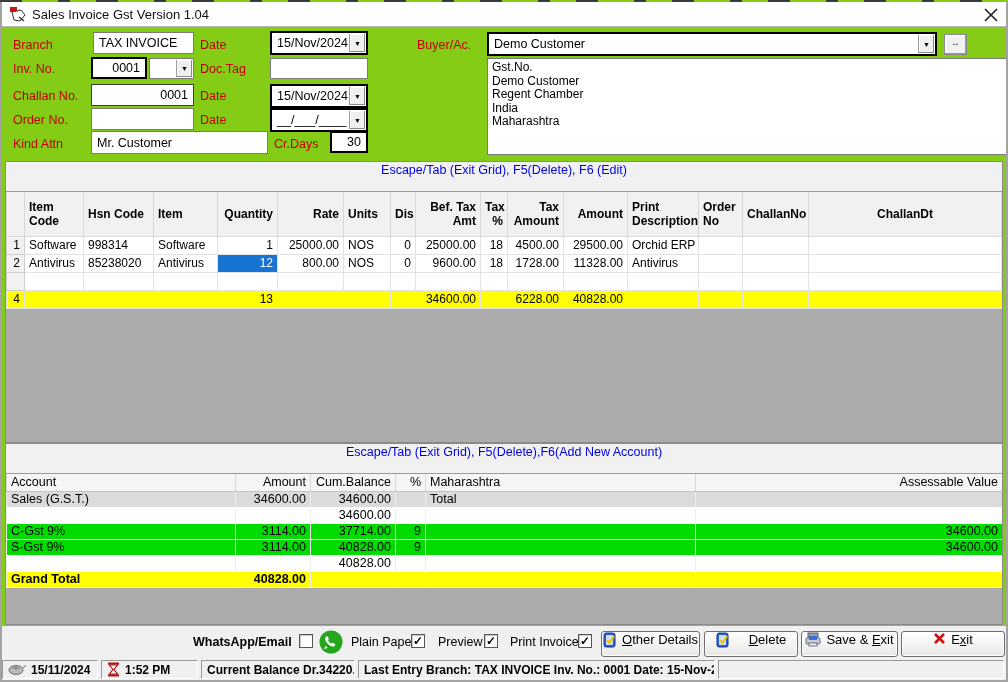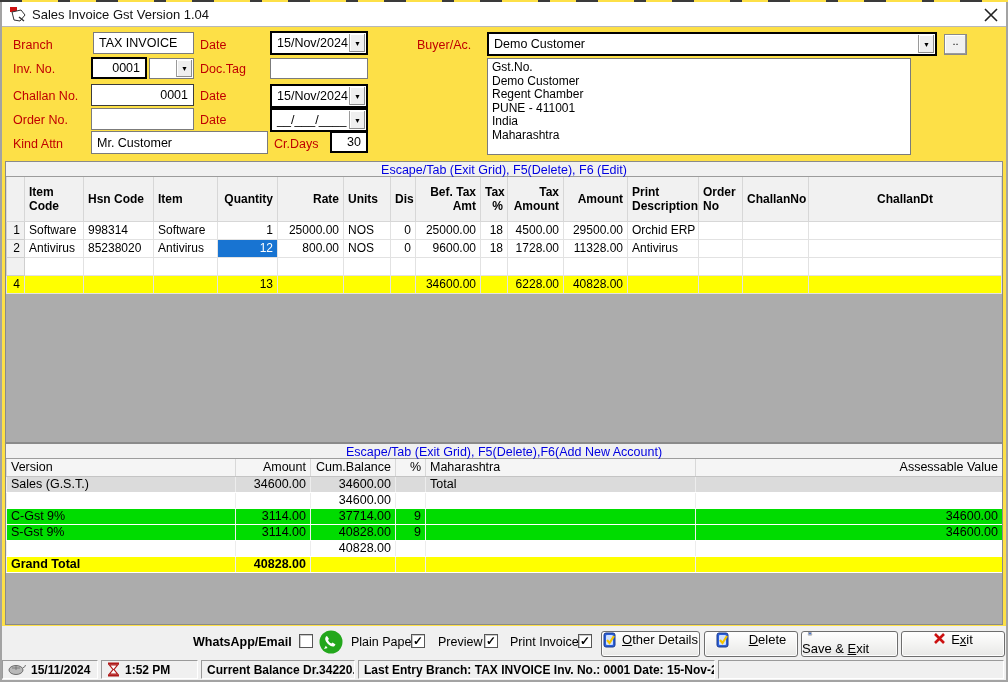--- a/index.html
+++ b/index.html
@@ -1,19 +1,19 @@
 <!DOCTYPE html>
 <html><head>
 <meta charset="utf-8">
 <style>
   * { margin:0; padding:0; box-sizing:border-box; }
   html,body { background:#d8d8d8; }
   body { font-family:"Liberation Sans", sans-serif; }
   .window {
-    position:relative; width:1008px; height:682px; background:#fde047;
+    position:relative; width:1008px; height:682px; background:#84cc16;
     overflow:hidden; font-family:"Liberation Sans", sans-serif;
   }
   .frame { position:absolute; background:#a3a3a3; }
   .menu-remnant { position:absolute; left:0; top:0; width:100%; height:2px;
     background:repeating-linear-gradient(90deg,#3a3a3a 0 22px, transparent 22px 58px, #3a3a3a 58px 70px, transparent 70px 96px); }
   
   .titlebar { position:absolute; left:2px; top:2px; width:1004px; height:25px;
     background:#ffffff; border-bottom:1px solid #b7b7b7; }
   .title-icon { position:absolute; left:7px; top:4px; width:18px; height:18px; }
   .title-text { position:absolute; left:30px; top:5px; font-size:13px; color:#111; }
@@ -25,27 +25,27 @@
   .thick { border:2px solid #000; }
   .combo { }
   .combo-arrow { position:absolute; right:1px; top:1px; bottom:1px; width:16px;
     background:#efefef; border-left:1px solid #9a9a9a; display:flex; align-items:center;
     justify-content:center; font-size:7px; color:#000; cursor:pointer;
     box-shadow:inset -1px -1px 0 #8c8c8c, inset 1px 1px 0 #ffffff; }
   .ta-r { text-align:right; justify-content:flex-end; }
   .more-btn { position:absolute; background:#f1f1f1; border:1px solid #8a8a8a; font-size:11px;
     display:flex; align-items:flex-start; justify-content:center; cursor:pointer;
     box-shadow:inset -1px -1px 0 #9c9c9c, inset 1px 1px 0 #ffffff; }
-  .address-box { position:absolute; left:487px; top:58px; width:424px; height:97px;
+  .address-box { position:absolute; left:487px; top:58px; width:520px; height:97px;
     background:#fff; border:1px solid #7b7b7b; padding:2px 4px; font-size:12px; line-height:13.5px; color:#000; }
   
   .gridbox { position:absolute; left:5px; width:998px; border:1px solid #8a8a8a; background:#acacac; overflow:hidden; }
   .gridbox1 { top:161px; height:282px; }
   .gridbox2 { top:443px; height:182px; }
-  .help-row { height:15px; background:#f1f1f1; border-bottom:1px solid #9c9c9c;
+  .help-row { height:30px; background:#f1f1f1; border-bottom:1px solid #9c9c9c;
     text-align:center; color:#0000e0; font-size:12.5px; line-height:16px; }
   table { border-collapse:collapse; table-layout:fixed; width:996px; }
   .g1 th { height:44px; background:#f1f1f1; border:1px solid #d7d7d7; border-top:none;
     font-weight:bold; font-size:12px; padding:2px 4px; vertical-align:middle; color:#000; }
   .g1 td { height:18px; background:#fff; border:1px solid #e2e2e2; font-size:12px;
     padding:0 4px; white-space:nowrap; overflow:hidden; color:#000; }
   .g1 td.numcell { background:#f1f1f1; border-color:#cfcfcf; }
   .g1 tr.totals td { background:#ffff00; }
   .g1 td.selcell { background:#1874d2; color:#fff; }
   .g2 th { height:17px; background:#f5f5f5; border-left:1px solid #d8d8d8; border-bottom:1px solid #c4c4c4;
@@ -140,21 +140,20 @@
   <div class="inp thick combo" style="left:487px;top:32px;width:450px;height:24px;">
     <span>Demo Customer</span>
     <span class="combo-arrow">▼</span>
   </div>
   <div class="more-btn" style="left:944px;top:34px;width:23px;height:21px;">..</div>
 
   <div class="address-box">
     <div>Gst.No.</div>
     <div>Demo Customer</div>
     <div>Regent Chamber</div>
-    <div>PUNE - 411001</div>
     <div>India</div>
     <div>Maharashtra</div>
   </div>
 
   <div class="gridbox gridbox1">
     <div class="help-row">Escape/Tab (Exit Grid), F5(Delete), F6 (Edit)</div>
     <table class="g1">
       <colgroup>
         <col style="width:18px">
           <col style="width:59px">
@@ -276,21 +275,21 @@
       <colgroup>
         <col style="width:229px">
           <col style="width:75px">
           <col style="width:85px">
         <col style="width:30px">
           <col style="width:270px">
           <col>
       </colgroup>
       <thead>
         <tr>
-          <th class="ta-l">Version</th>
+          <th class="ta-l">Account</th>
           <th class="ta-r">Amount</th>
           <th class="ta-r">Cum.Balance</th>
           <th class="ta-r">%</th>
           <th class="ta-l">Maharashtra</th>
           <th class="ta-r">Assessable Value</th>
         </tr>
       </thead>
       <tbody>
         <tr class="r-gray">
           <td class="ta-l">Sales (G.S.T.)</td>
@@ -368,21 +367,21 @@
       <span><span class="key">O</span><span>ther Details</span></span>
     </div>
     <div class="btn" style="left:702px;width:94px;gap:19px;">
       <svg width="14" height="16" viewBox="0 0 14 16">
         <rect x="1" y="1" width="11" height="14" rx="2" fill="#2b5fd9" stroke="#1a3a8c"></rect>
         <rect x="3" y="3" width="7" height="10" rx="1" fill="#cfe0ff"></rect>
         <path d="M4 8 l2.5 3 L11 4" stroke="#f4c400" stroke-width="2.2" fill="none"></path>
       </svg>
       <span><span class="key">D</span><span>elete</span></span>
     </div>
-    <div class="btn" style="left:799px;width:97px;flex-direction:column;">
+    <div class="btn" style="left:799px;width:97px;">
       <svg width="16" height="15" viewBox="0 0 16 15">
         <rect x="3" y="1" width="10" height="5" fill="#9aa0ad" stroke="#5a5f6b"></rect>
         <rect x="1" y="6" width="14" height="6" rx="1" fill="#c8ccd4" stroke="#6a6f7a"></rect>
         <rect x="4" y="4" width="8" height="4" fill="#3b6fd6"></rect>
         <rect x="4" y="11" width="8" height="3" fill="#eef0f4" stroke="#6a6f7a"></rect>
       </svg>
       <span><span>Save &amp; </span><span class="key">E</span><span>xit</span></span>
     </div>
     <div class="btn" style="left:899px;width:104px;">
       <svg width="13" height="13" viewBox="0 0 13 13">

